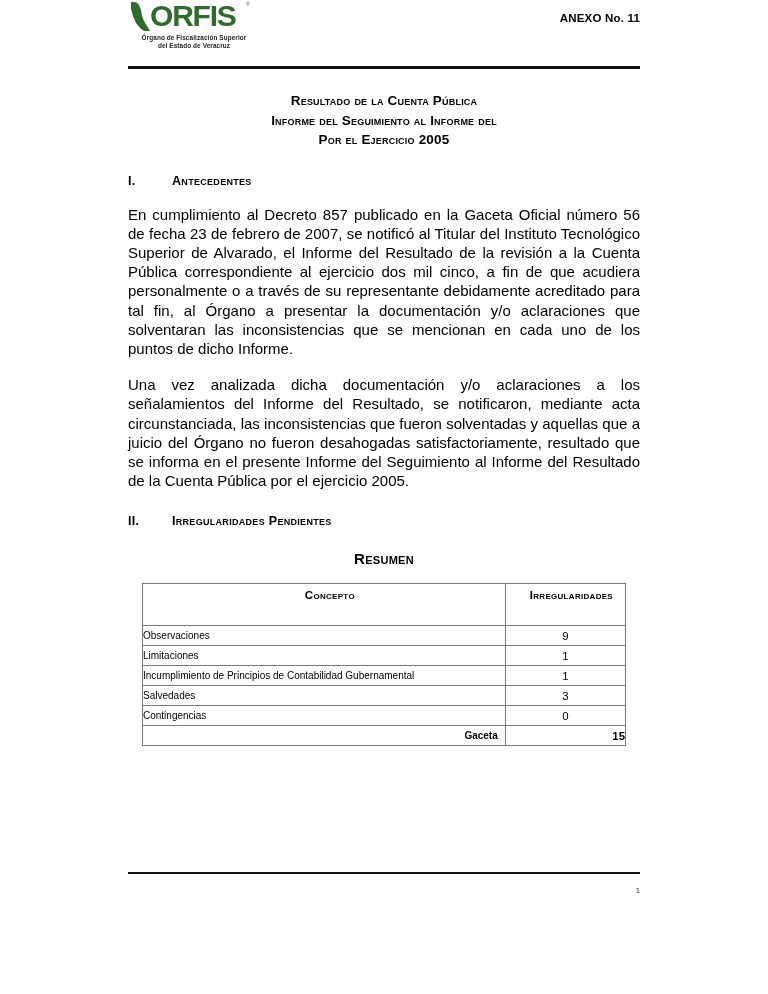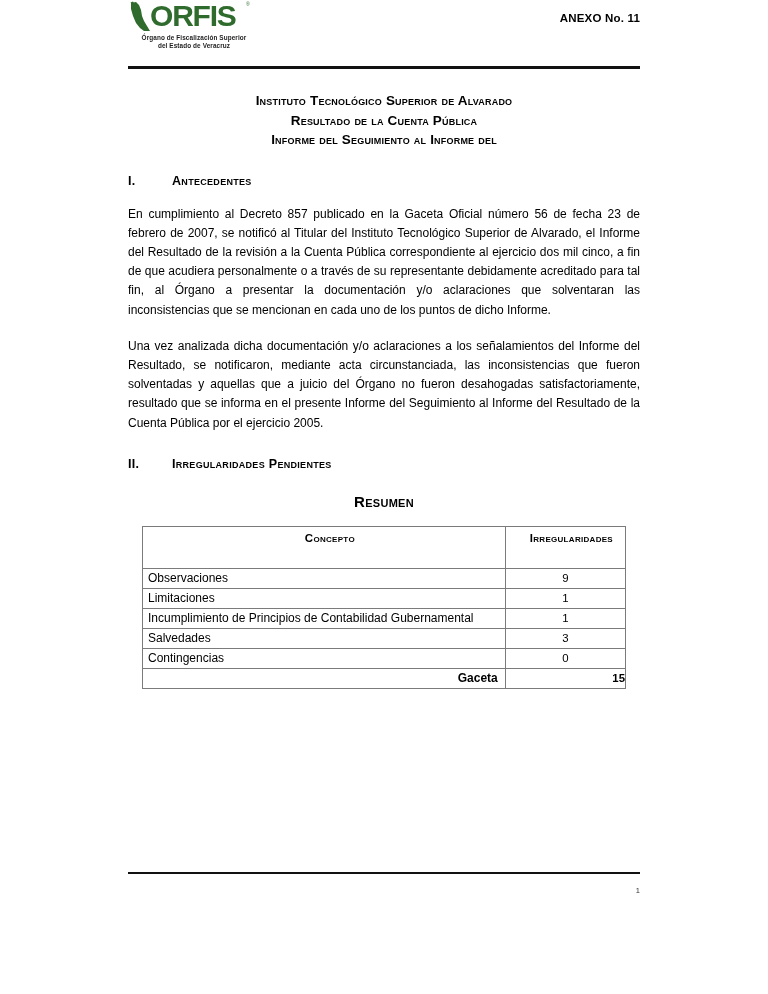--- a/index.html
+++ b/index.html
@@ -126,21 +126,21 @@
     font-variant: small-caps;
     letter-spacing: 0.3px;
   }
   .section-num {
     width: 44px;
     flex: 0 0 44px;
   }
 
   p.body {
     margin: 17px 0 0 0;
-    font-size: 12px;
+    font-size: 15px;
     line-height: 19.2px;
     text-align: justify;
     text-justify: inter-word;
   }
 
   .resumen {
     margin-top: 22px;
     text-align: center;
     font-weight: bold;
     font-size: 15px;
@@ -172,23 +172,22 @@
     height: 36px;
     vertical-align: top;
     padding-top: 5px;
     text-align: center;
     padding-left: 12px;
   }
   .col-concepto { width: 362px; }
   .col-irr { width: 120px; }
 
   table.resumen-tbl td.concepto {
-    font-size: 12px;
+    font-size: 10px;
     height: 19px;
-    padding-left: 5px;
     text-align: left;
     vertical-align: middle;
   }
   table.resumen-tbl td.valor {
     font-size: 11.4px;
     height: 19px;
     text-align: center;
     vertical-align: middle;
   }
   table.resumen-tbl tr.total-row td.concepto {
@@ -243,23 +242,23 @@
           <div>del Estado de Veracruz</div>
         </div>
       </div>
 
       <div class="anexo">ANEXO No. 11</div>
     </div>
 
     <div class="rule-top"></div>
 
     <div class="doc-title">
-      <div>Instituto Tecnológico Superior de Alvarado</div>
       <div>Resultado de la Cuenta Pública</div>
       <div>Informe del Seguimiento al Informe del</div>
+      <div>Por el Ejercicio 2005</div>
     </div>
 
     <div class="section-head">
       <span class="section-num">I.</span>
       <span>Antecedentes</span>
     </div>
 
     <p class="body">En cumplimiento al Decreto 857 publicado en la Gaceta Oficial número 56 de fecha 23 de febrero de 2007, se notificó al Titular del Instituto Tecnológico Superior de Alvarado, el Informe del Resultado de la revisión a la Cuenta Pública correspondiente al ejercicio dos mil cinco, a fin de que acudiera personalmente o a través de su representante debidamente acreditado para tal fin, al Órgano a presentar la documentación y/o aclaraciones que solventaran las inconsistencias que se mencionan en cada uno de los puntos de dicho Informe.</p>
     <p class="body">Una vez analizada dicha documentación y/o aclaraciones a los señalamientos del Informe del Resultado, se notificaron, mediante acta circunstanciada, las inconsistencias que fueron solventadas y aquellas que a juicio del Órgano no fueron desahogadas satisfactoriamente, resultado que se informa en el presente Informe del Seguimiento al Informe del Resultado de la Cuenta Pública por el ejercicio 2005.</p>
 

